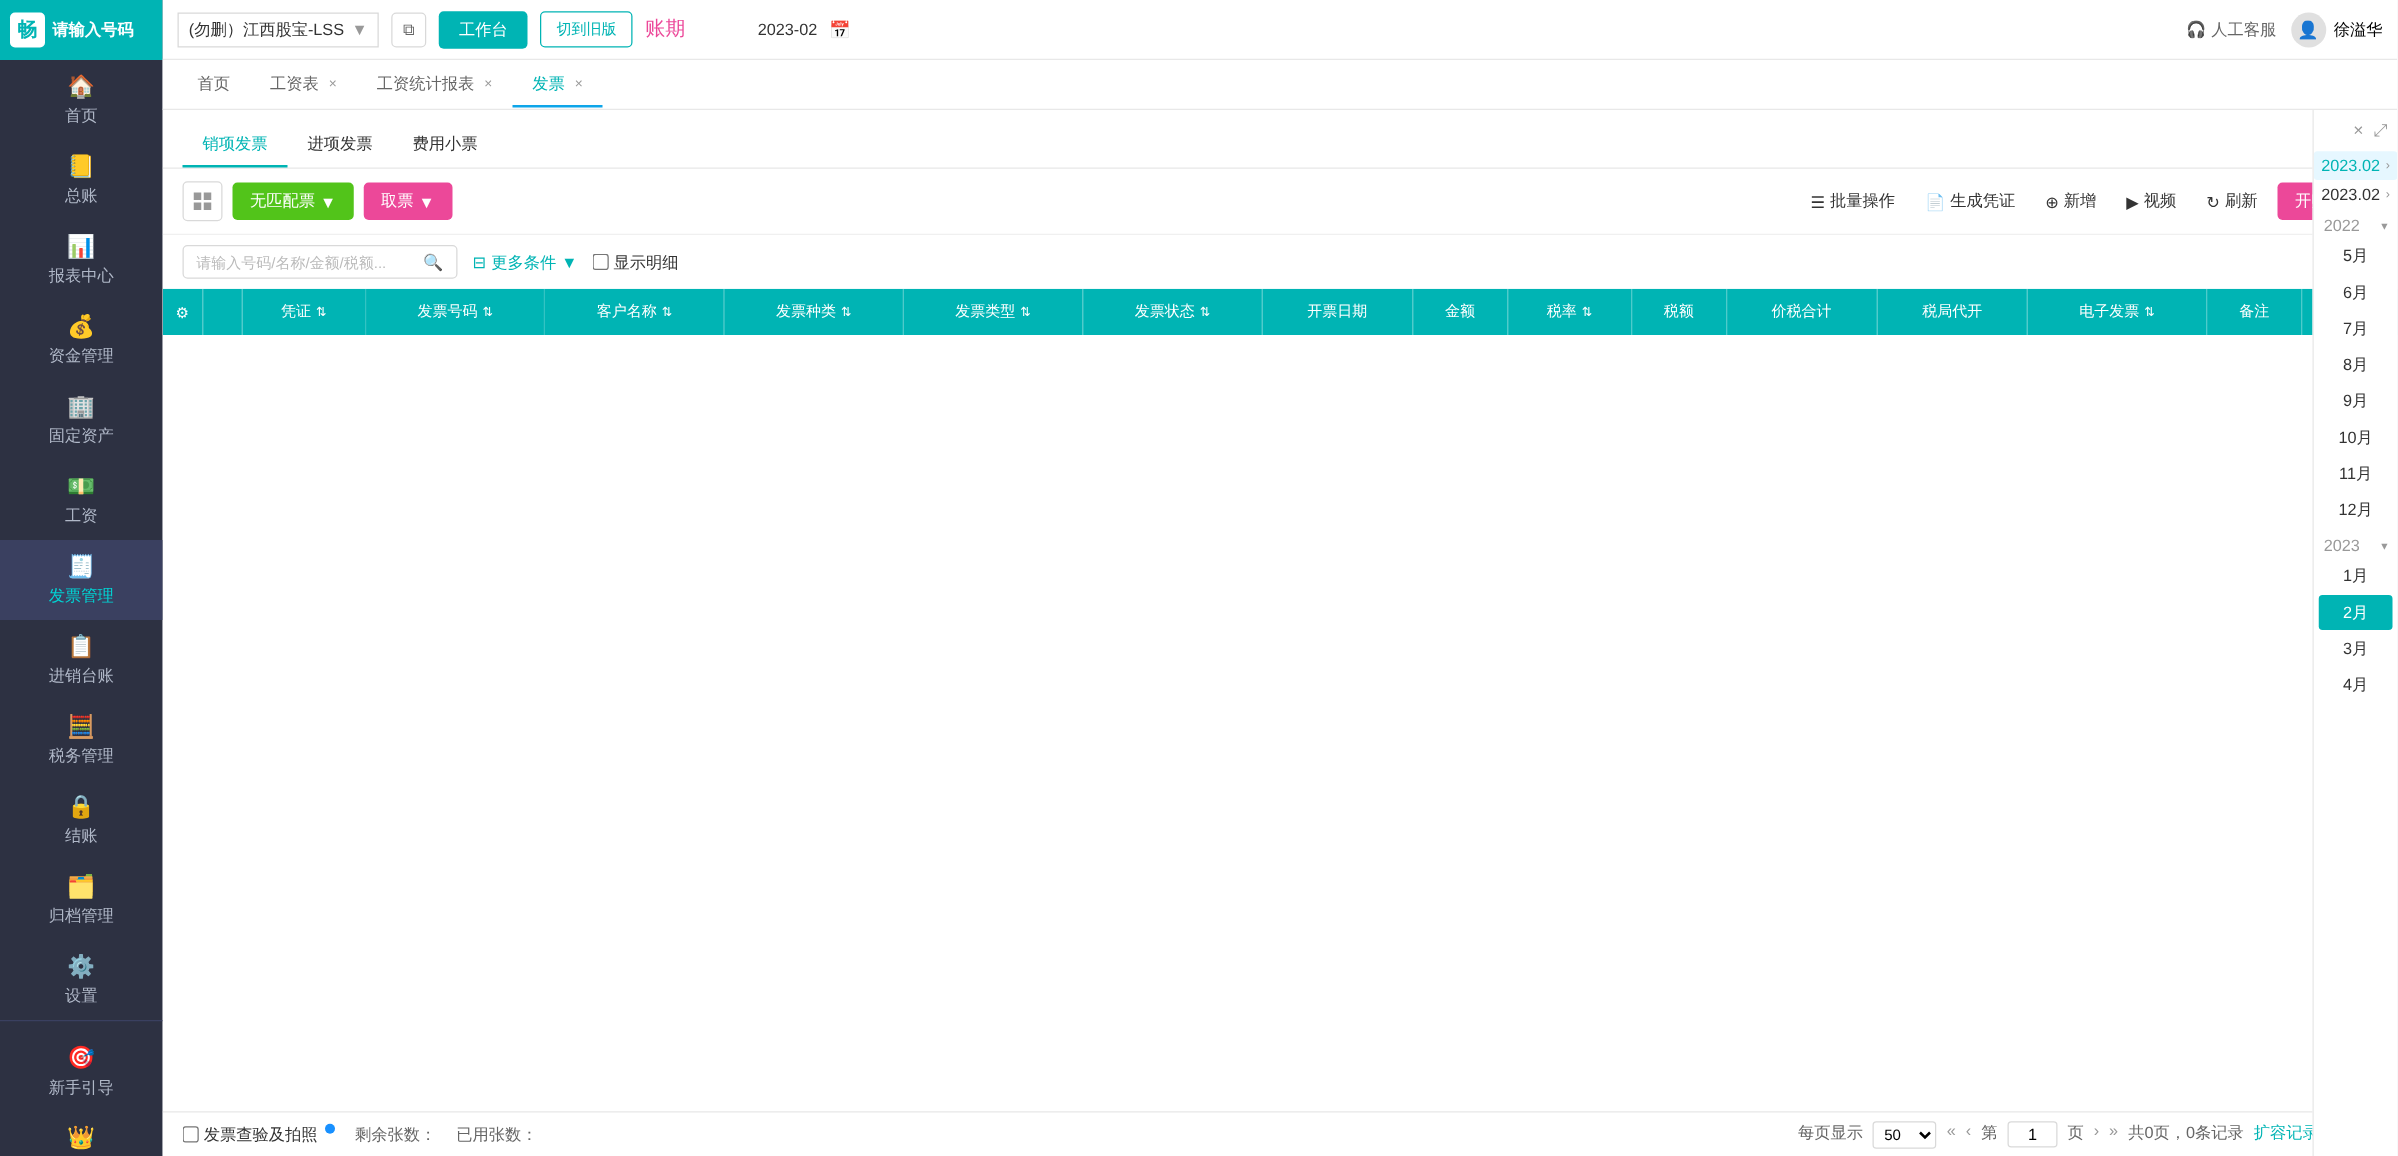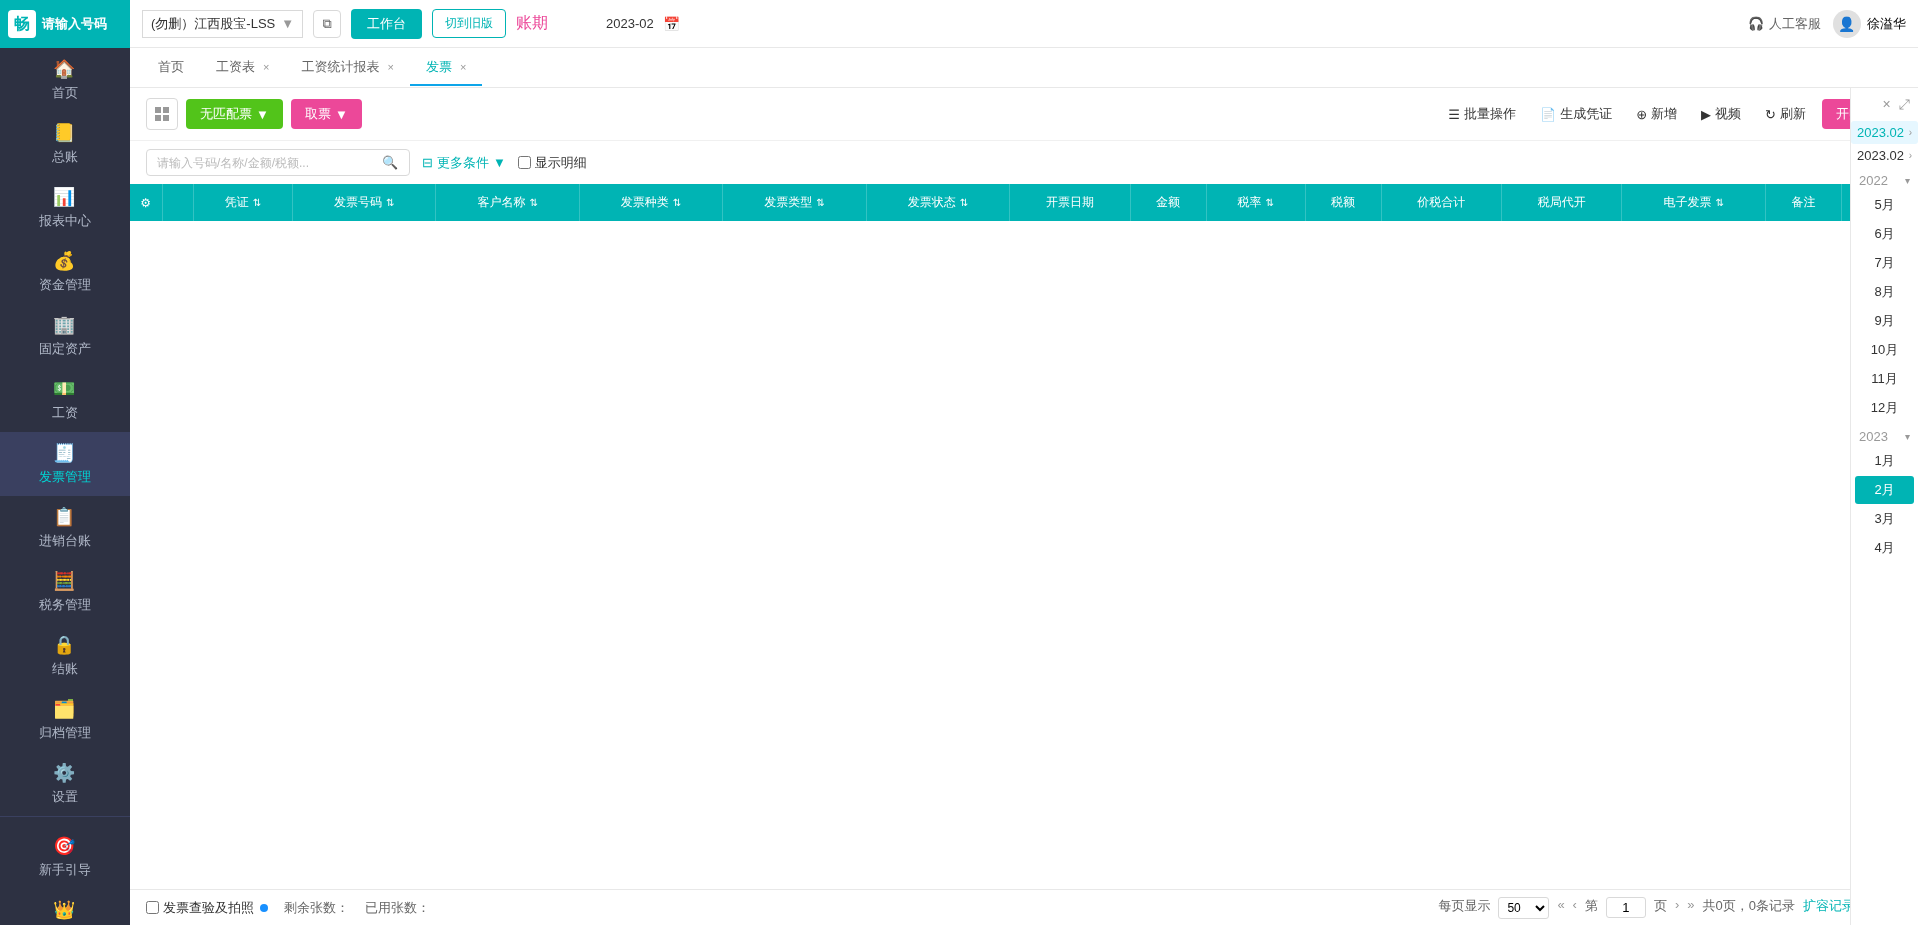--- a/index.html
+++ b/index.html
@@ -281,21 +281,21 @@
       gap: 12px;
       flex-shrink: 0;
     }
     .search-input-wrap {
       position: relative;
       display: flex;
       align-items: center;
       border: 1px solid #d9d9d9;
       border-radius: 4px;
       padding: 5px 10px;
-      width: 264px;
+      width: 220px;
       background: white;
     }
     .search-input-wrap input {
       border: none;
       outline: none;
       font-size: 12px;
       color: #333;
       width: 100%;
     }
     .search-input-wrap input::placeholder { color: #bbb; }
@@ -447,21 +447,20 @@
       color: #999;
       padding: 6px 8px 2px;
       display: flex;
       align-items: center;
       justify-content: space-between;
     }
     .date-chevron { font-size: 10px; cursor: pointer; }
 
     .invoice-verify-row {
       display: flex;
-      align-items: center;
       gap: 6px;
     }
     .dot-blue { width: 8px; height: 8px; background: #1890ff; border-radius: 50%; display: inline-block; }
 
     
     .empty-illustration { width: 100px; height: 80px; }
   </style>
 </head>
 <body>
 
@@ -574,20 +573,27 @@
         <div class="tab-item active">
           <span>发票</span>
           <span class="tab-close">×</span>
         </div>
       </div>
   </div>
 
   <div class="content-area">
     <div class="main-panel">
 
+      <div class="sub-tab-bar">
+        <div id="sub-tabs-container" style="display: flex;">
+            <div class="sub-tab active"><span>销项发票</span></div>
+            <div class="sub-tab"><span>进项发票</span></div>
+            <div class="sub-tab"><span>费用小票</span></div>
+          </div>
+      </div>
 
       <div class="toolbar">
         <div class="grid-icon-btn">
           <svg width="16" height="16" viewBox="0 0 16 16" fill="#999">
             <rect x="1" y="1" width="6" height="6"></rect>
               <rect x="9" y="1" width="6" height="6"></rect>
             <rect x="1" y="9" width="6" height="6"></rect>
               <rect x="9" y="9" width="6" height="6"></rect>
           </svg>
         </div>

